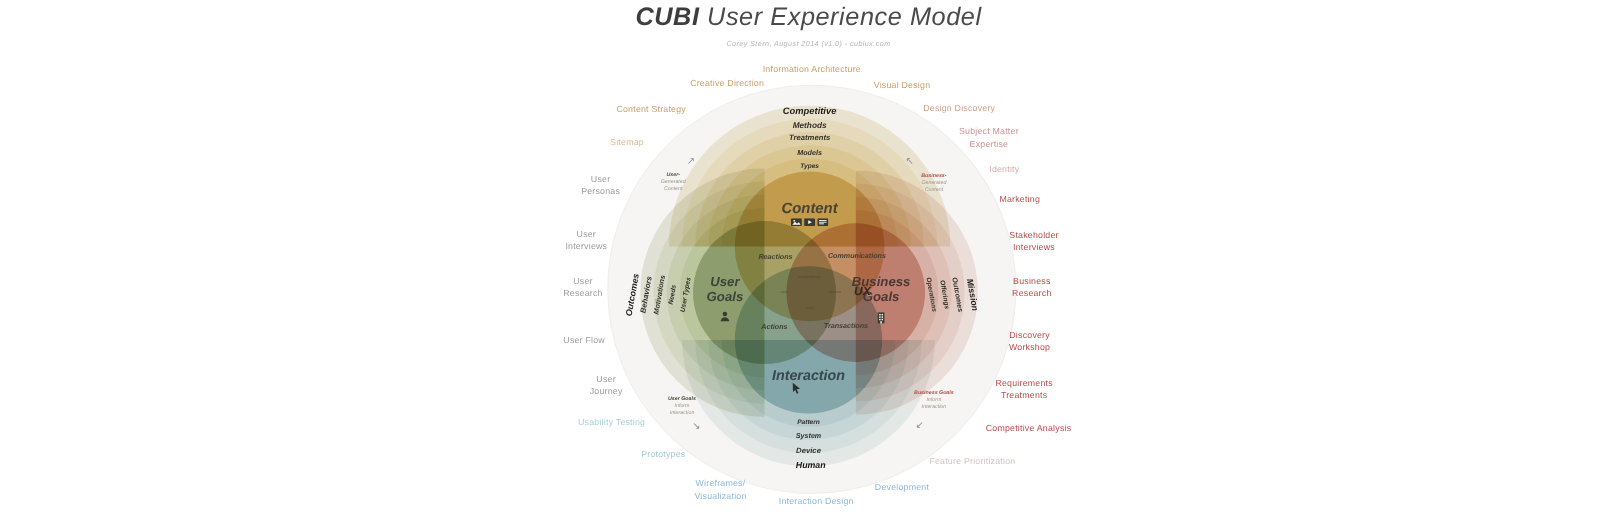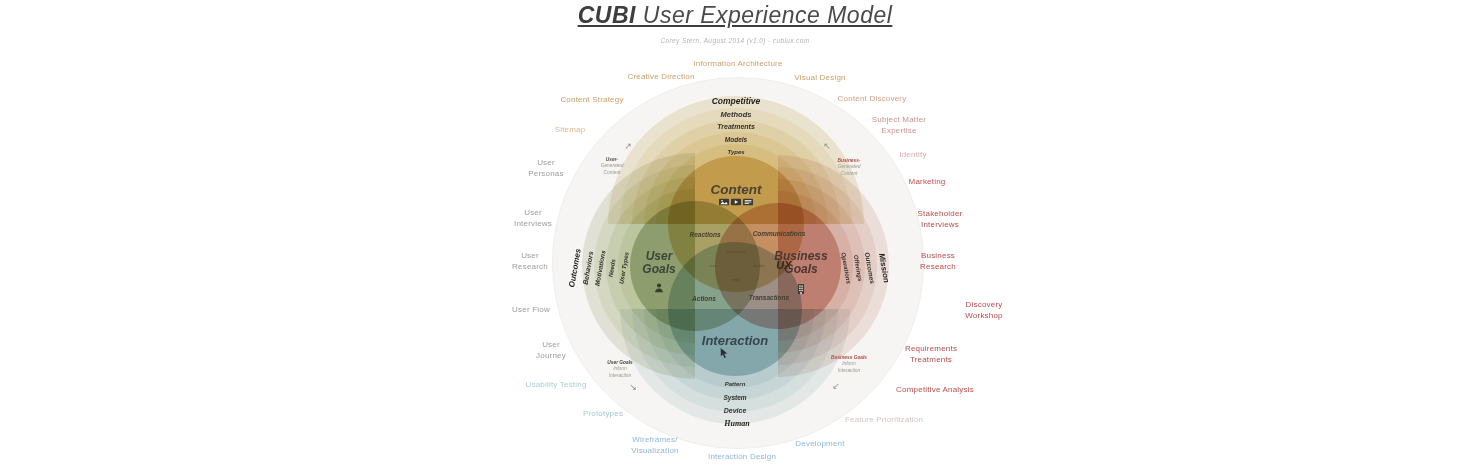--- a/index.html
+++ b/index.html
@@ -1,20 +1,20 @@
 <!DOCTYPE html>
 <html><head>
 <meta charset="utf-8">
 <style>
   html,body{margin:0;padding:0;background:#fff;}
   .stage{position:relative;width:1470px;height:470px;background:#fff;overflow:hidden;
          font-family:"Liberation Sans",sans-serif;}
   
   .title{position:absolute;left:0;top:2px;width:100%;text-align:center;font-style:italic;
-         font-size:23px;color:#3d3d3d;letter-spacing:.5px;z-index:40;text-decoration:underline;}
+         font-size:23px;color:#3d3d3d;letter-spacing:.5px;z-index:40;}
   .title .b{font-weight:bold;}
   .title .r{font-weight:300;color:#4a4a4a;}
   .subtitle{position:absolute;left:0;top:37px;width:100%;text-align:center;font-style:italic;
             font-size:6.5px;color:#b3b3b3;letter-spacing:.4px;z-index:40;}
   
   .bigcircle{position:absolute;left:552px;top:77px;width:370px;height:370px;border-radius:50%;
              background:#f6f5f3;border:1px solid #efeeec;}
   .ringstack{position:absolute;mix-blend-mode:multiply;}
   .ring{position:absolute;border-radius:50%;}
   .main-circle{position:absolute;border-radius:50%;mix-blend-mode:multiply;}
@@ -99,21 +99,21 @@
   <div class="ringlabel rot-l" style="left:588px;top:268px;font-size:7px;">Behaviors</div>
   <div class="ringlabel rot-l" style="left:600px;top:268px;font-size:6.5px;">Motivations</div>
   <div class="ringlabel rot-l" style="left:612px;top:268px;font-size:6px;">Needs</div>
   <div class="ringlabel rot-l" style="left:624px;top:268px;font-size:6px;">User Types</div>
 
   <div class="ringlabel rot-r" style="left:884px;top:268px;font-size:8px;color:#1e1c18;">Mission</div>
   <div class="ringlabel rot-r" style="left:870px;top:268px;font-size:6.5px;">Outcomes</div>
   <div class="ringlabel rot-r" style="left:858px;top:268px;font-size:6px;">Offerings</div>
   <div class="ringlabel rot-r" style="left:846px;top:268px;font-size:6px;">Operations</div>
 
-  <div class="ringlabel" style="left:737px;top:423px;font-size:8px;color:#1e1c18;font-family:Liberation Serif, serif;">Human</div>
+  <div class="ringlabel" style="left:737px;top:423px;font-size:8px;color:#1e1c18;">Human</div>
   <div class="ringlabel" style="left:735px;top:410px;font-size:7px;">Device</div>
   <div class="ringlabel" style="left:735px;top:397px;font-size:6.5px;">System</div>
   <div class="ringlabel" style="left:735px;top:384px;font-size:6px;">Pattern</div>
 
   <div class="vennlabel" style="left:736px;top:190px;font-size:13.5px;color:#4a4332;">Content</div>
   <div class="vennlabel" style="left:659px;top:263px;font-size:12px;color:#3c443a;">
     <span>User</span>
     <span>Goals</span>
   </div>
   <div class="vennlabel" style="left:801px;top:263px;font-size:12px;color:#4a3834;">
@@ -210,21 +210,21 @@
   <div class="olabel" style="left:661px;top:77px;color:#c8a06a;">
       <span>Creative Direction</span>
     </div>
   <div class="olabel" style="left:820px;top:78px;color:#c8a06a;">
       <span>Visual Design</span>
     </div>
   <div class="olabel" style="left:592px;top:100px;color:#c8a06a;">
       <span>Content Strategy</span>
     </div>
   <div class="olabel" style="left:872px;top:99px;color:#cfa088;">
-      <span>Content Discovery</span>
+      <span>Design Discovery</span>
     </div>
   <div class="olabel" style="left:570px;top:130px;color:#d4ba8e;">
       <span>Sitemap</span>
     </div>
   <div class="olabel" style="left:899px;top:126px;color:#cc9292;">
       <span>Subject Matter</span>
       <span>Expertise</span>
     </div>
   <div class="olabel" style="left:546px;top:169px;color:#9c9c9c;">
       <span>User</span>
@@ -248,21 +248,21 @@
       <span>User</span>
       <span>Research</span>
     </div>
   <div class="olabel" style="left:938px;top:262px;color:#b84b4b;">
       <span>Business</span>
       <span>Research</span>
     </div>
   <div class="olabel" style="left:531px;top:310px;color:#9c9c9c;">
       <span>User Flow</span>
     </div>
-  <div class="olabel" style="left:936px;top:311px;color:#b84b4b;margin-left:48px;">
+  <div class="olabel" style="left:936px;top:311px;color:#b84b4b;">
       <span>Discovery</span>
       <span>Workshop</span>
     </div>
   <div class="olabel" style="left:551px;top:351px;color:#9c9c9c;">
       <span>User</span>
       <span>Journey</span>
     </div>
   <div class="olabel" style="left:931px;top:355px;color:#b84b4b;">
       <span>Requirements</span>
       <span>Treatments</span>

